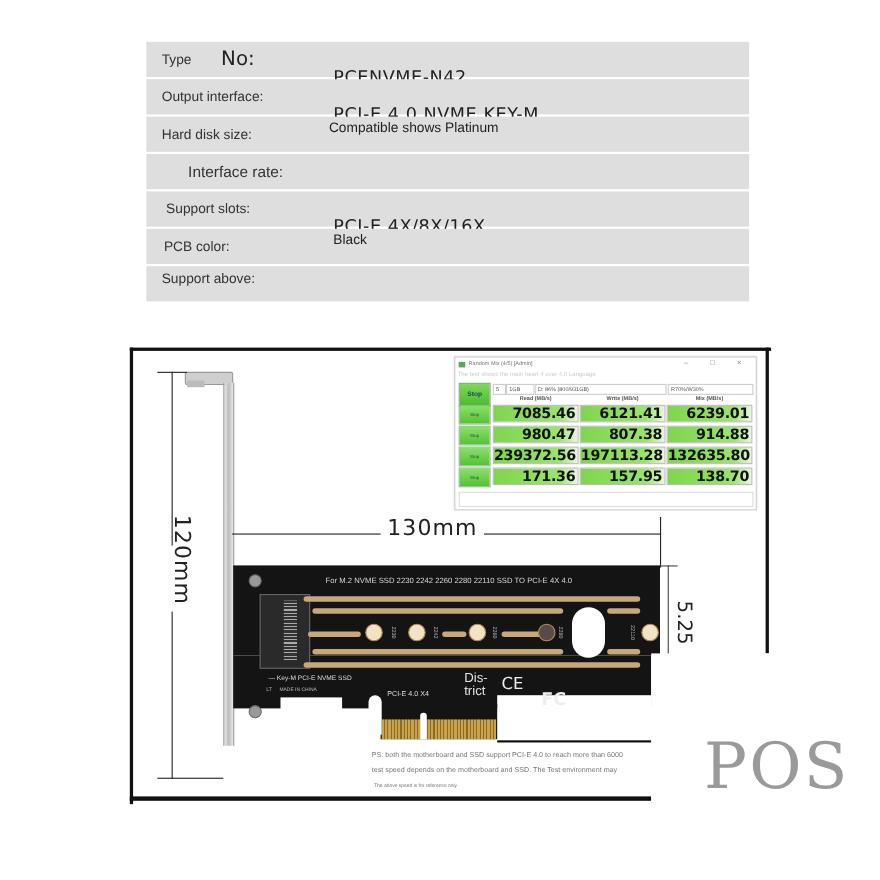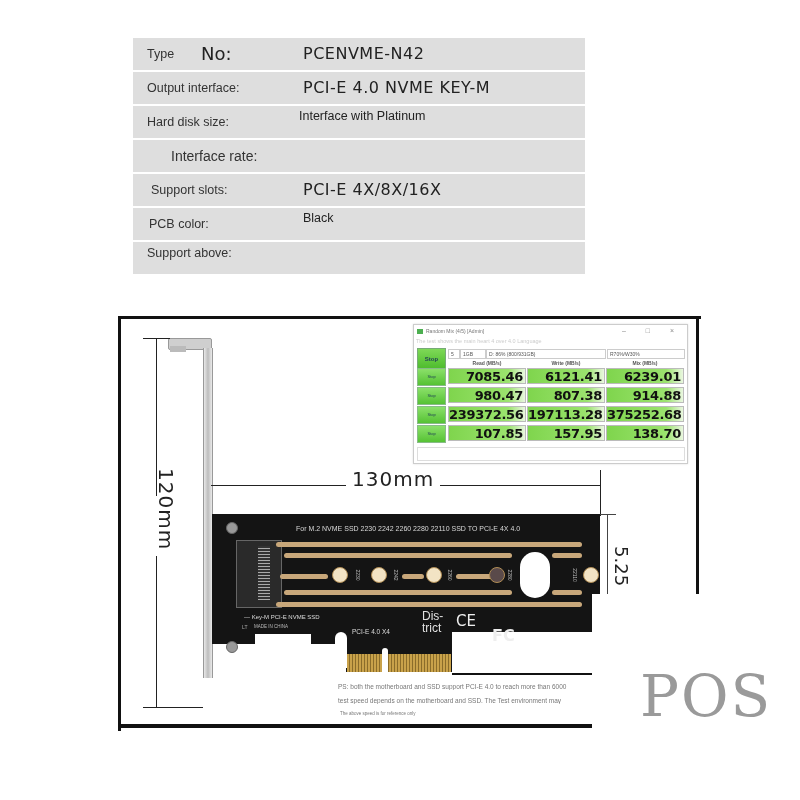--- a/index.html
+++ b/index.html
@@ -1,23 +1,23 @@
 <!DOCTYPE html>
 <html><head>
 <meta charset="utf-8">
 <style>
   html,body{margin:0;padding:0;background:#ffffff;}
   body{width:800px;height:800px;position:relative;overflow:hidden;font-family:"Liberation Sans",sans-serif;color:#222;}
-  .spec-table{position:absolute;left:133px;top:38px;width:452px;text-decoration:underline;}
+  .spec-table{position:absolute;left:133px;top:38px;width:548px;text-decoration:underline;}
   .spec-row{position:relative;height:32px;background:#dedede;margin-bottom:2px;}
   .spec-label{position:absolute;left:14px;top:0;line-height:32px;font-size:12.5px;color:#333;}
   .spec-label.big{font-size:14px;margin-left:24px;}
   .spec-no{position:absolute;left:68px;top:0;line-height:32px;font-size:18px;color:#222;font-family:"DejaVu Sans",sans-serif;}
   .spec-value{position:absolute;left:170px;top:0;line-height:32px;color:#222;}
-  .spec-value.big{font-size:16px;font-family:"DejaVu Sans",sans-serif;letter-spacing:.5px;}
+  .spec-value.big{font-size:16px;font-family:"DejaVu Sans",sans-serif;letter-spacing:.5px;margin-top:16px;}
   .spec-value.small{font-size:12.5px;top:-6px;}
 
   .diagram{position:absolute;left:118px;top:316px;width:580px;height:412px;border:3px solid #111;border-right:none;border-bottom:none;}
   .bottom-rule{position:absolute;left:118px;top:724px;width:474px;height:4px;background:#111;}
   .right-rule{position:absolute;left:696px;top:316px;width:3px;height:278px;background:#111;}
   .white-cut{position:absolute;left:592px;top:594px;width:208px;height:206px;background:#fff;}
 
   .bracket-top{position:absolute;left:168px;top:338px;width:42px;height:10px;background:#cfcfcf;border:1px solid #999;border-radius:2px;}
   .bracket-tab{position:absolute;left:170px;top:346px;width:16px;height:6px;background:#bbb;}
   .bracket-bar{position:absolute;left:203px;top:348px;width:8px;height:330px;background:linear-gradient(90deg,#e8e8e8,#bdbdbd,#eaeaea);border-left:1px solid #999;border-right:1px solid #999;}
@@ -90,21 +90,21 @@
     <span class="spec-label">Type</span>
     <span class="spec-no">No:</span>
     <span class="spec-value big">PCENVME-N42</span>
   </div>
   <div class="spec-row">
     <span class="spec-label">Output interface:</span>
     <span class="spec-value big">PCI-E 4.0 NVME KEY-M</span>
   </div>
   <div class="spec-row">
     <span class="spec-label">Hard disk size:</span>
-    <span class="spec-value small" style="left:166px">Interface with Platinum</span>
+    <span class="spec-value small" style="left:166px">Compatible shows Platinum</span>
   </div>
   <div class="spec-row">
     <span class="spec-label big">Interface rate:</span>
   </div>
   <div class="spec-row">
     <span class="spec-label" style="left:18px">Support slots:</span>
     <span class="spec-value big">PCI-E 4X/8X/16X</span>
   </div>
   <div class="spec-row">
     <span class="spec-label" style="left:16px">PCB color:</span>
@@ -215,21 +215,21 @@
   <div class="cdm-cell" style="left:192px;top:43px">6239.01</div>
 
   <div class="cdm-row-btn" style="top:62px">Stop</div>
   <div class="cdm-cell" style="left:34px;top:62px">980.47</div>
   <div class="cdm-cell" style="left:113px;top:62px">807.38</div>
   <div class="cdm-cell" style="left:192px;top:62px">914.88</div>
 
   <div class="cdm-row-btn" style="top:81px">Stop</div>
   <div class="cdm-cell" style="left:34px;top:81px">239372.56</div>
   <div class="cdm-cell" style="left:113px;top:81px">197113.28</div>
-  <div class="cdm-cell" style="left:192px;top:81px">375252.68</div>
+  <div class="cdm-cell" style="left:192px;top:81px">132635.80</div>
 
   <div class="cdm-row-btn" style="top:100px">Stop</div>
-  <div class="cdm-cell" style="left:34px;top:100px">107.85</div>
+  <div class="cdm-cell" style="left:34px;top:100px">171.36</div>
   <div class="cdm-cell" style="left:113px;top:100px">157.95</div>
   <div class="cdm-cell" style="left:192px;top:100px">138.70</div>
 
   <div class="cdm-footer"></div>
 </div>
 
 </body></html>

